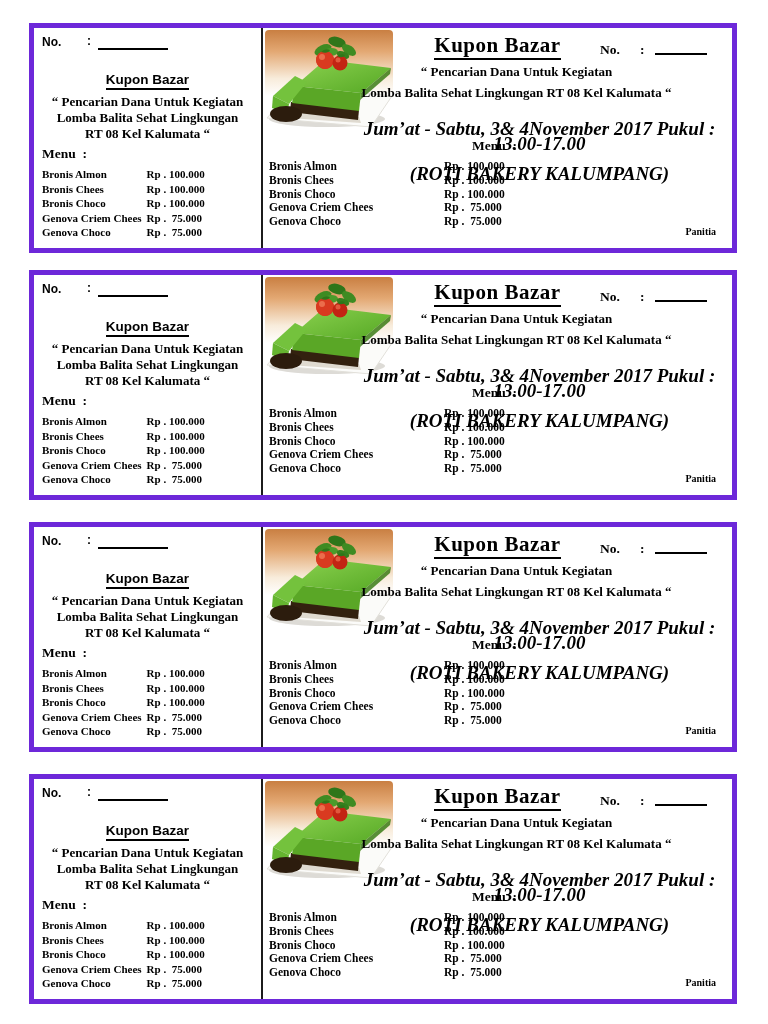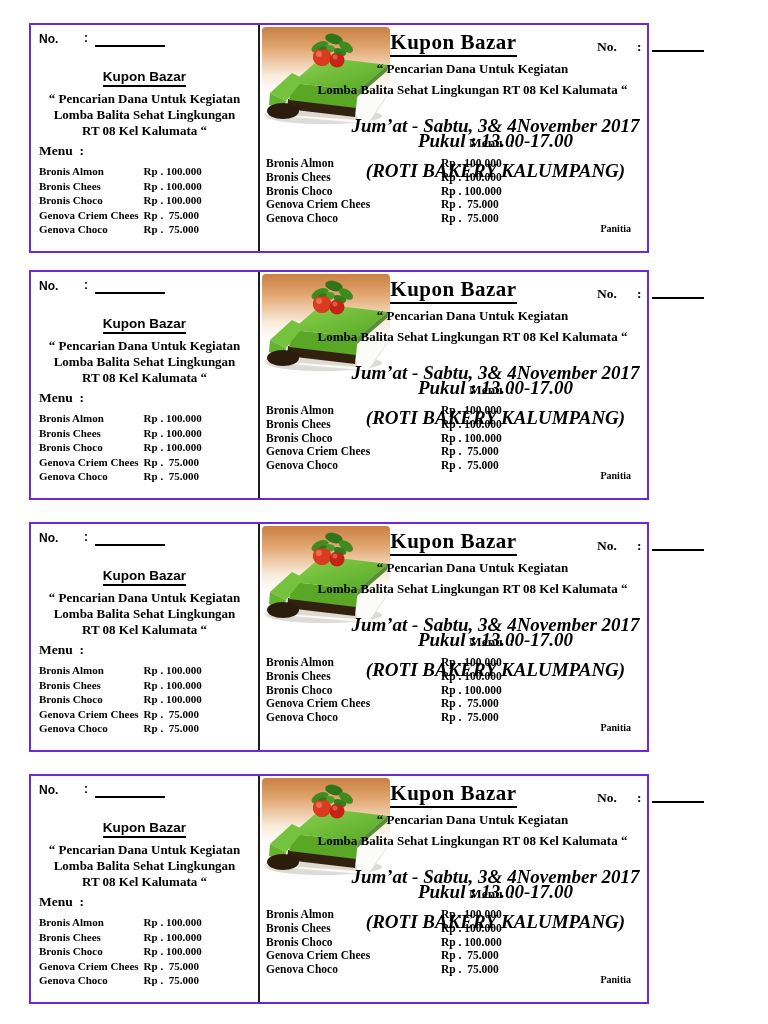--- a/index.html
+++ b/index.html
@@ -6,22 +6,22 @@
   body{
     width:768px;height:1024px;background:#ffffff;color:#000;
     font-family:"Liberation Serif",serif;font-weight:bold;
     -webkit-font-smoothing:antialiased;
   }
   .page{position:relative;width:768px;height:1024px;background:#fff;overflow:hidden;}
   .abs{position:absolute;}
 
   
   .coupon{
-    position:absolute;left:29px;width:620px;height:230px;
-    border:2px solid #6d28d9;background:#fff;box-sizing:border-box;
+    position:absolute;left:29px;width:708px;height:230px;
+    border:5px solid #6d28d9;background:#fff;box-sizing:border-box;
   }
   #coupons .coupon:nth-of-type(1){top:23px;}
   #coupons .coupon:nth-of-type(2){top:270px;}
   #coupons .coupon:nth-of-type(3){top:522px;}
   #coupons .coupon:nth-of-type(4){top:774px;}
 
   .stub{position:absolute;left:0;top:0;bottom:0;width:227px;border-right:2px solid #1c1c1c;}
   .main{position:absolute;left:229px;top:0;right:0;bottom:0;}
 
   .blank-line{border-bottom:2px solid #000;display:block;}

